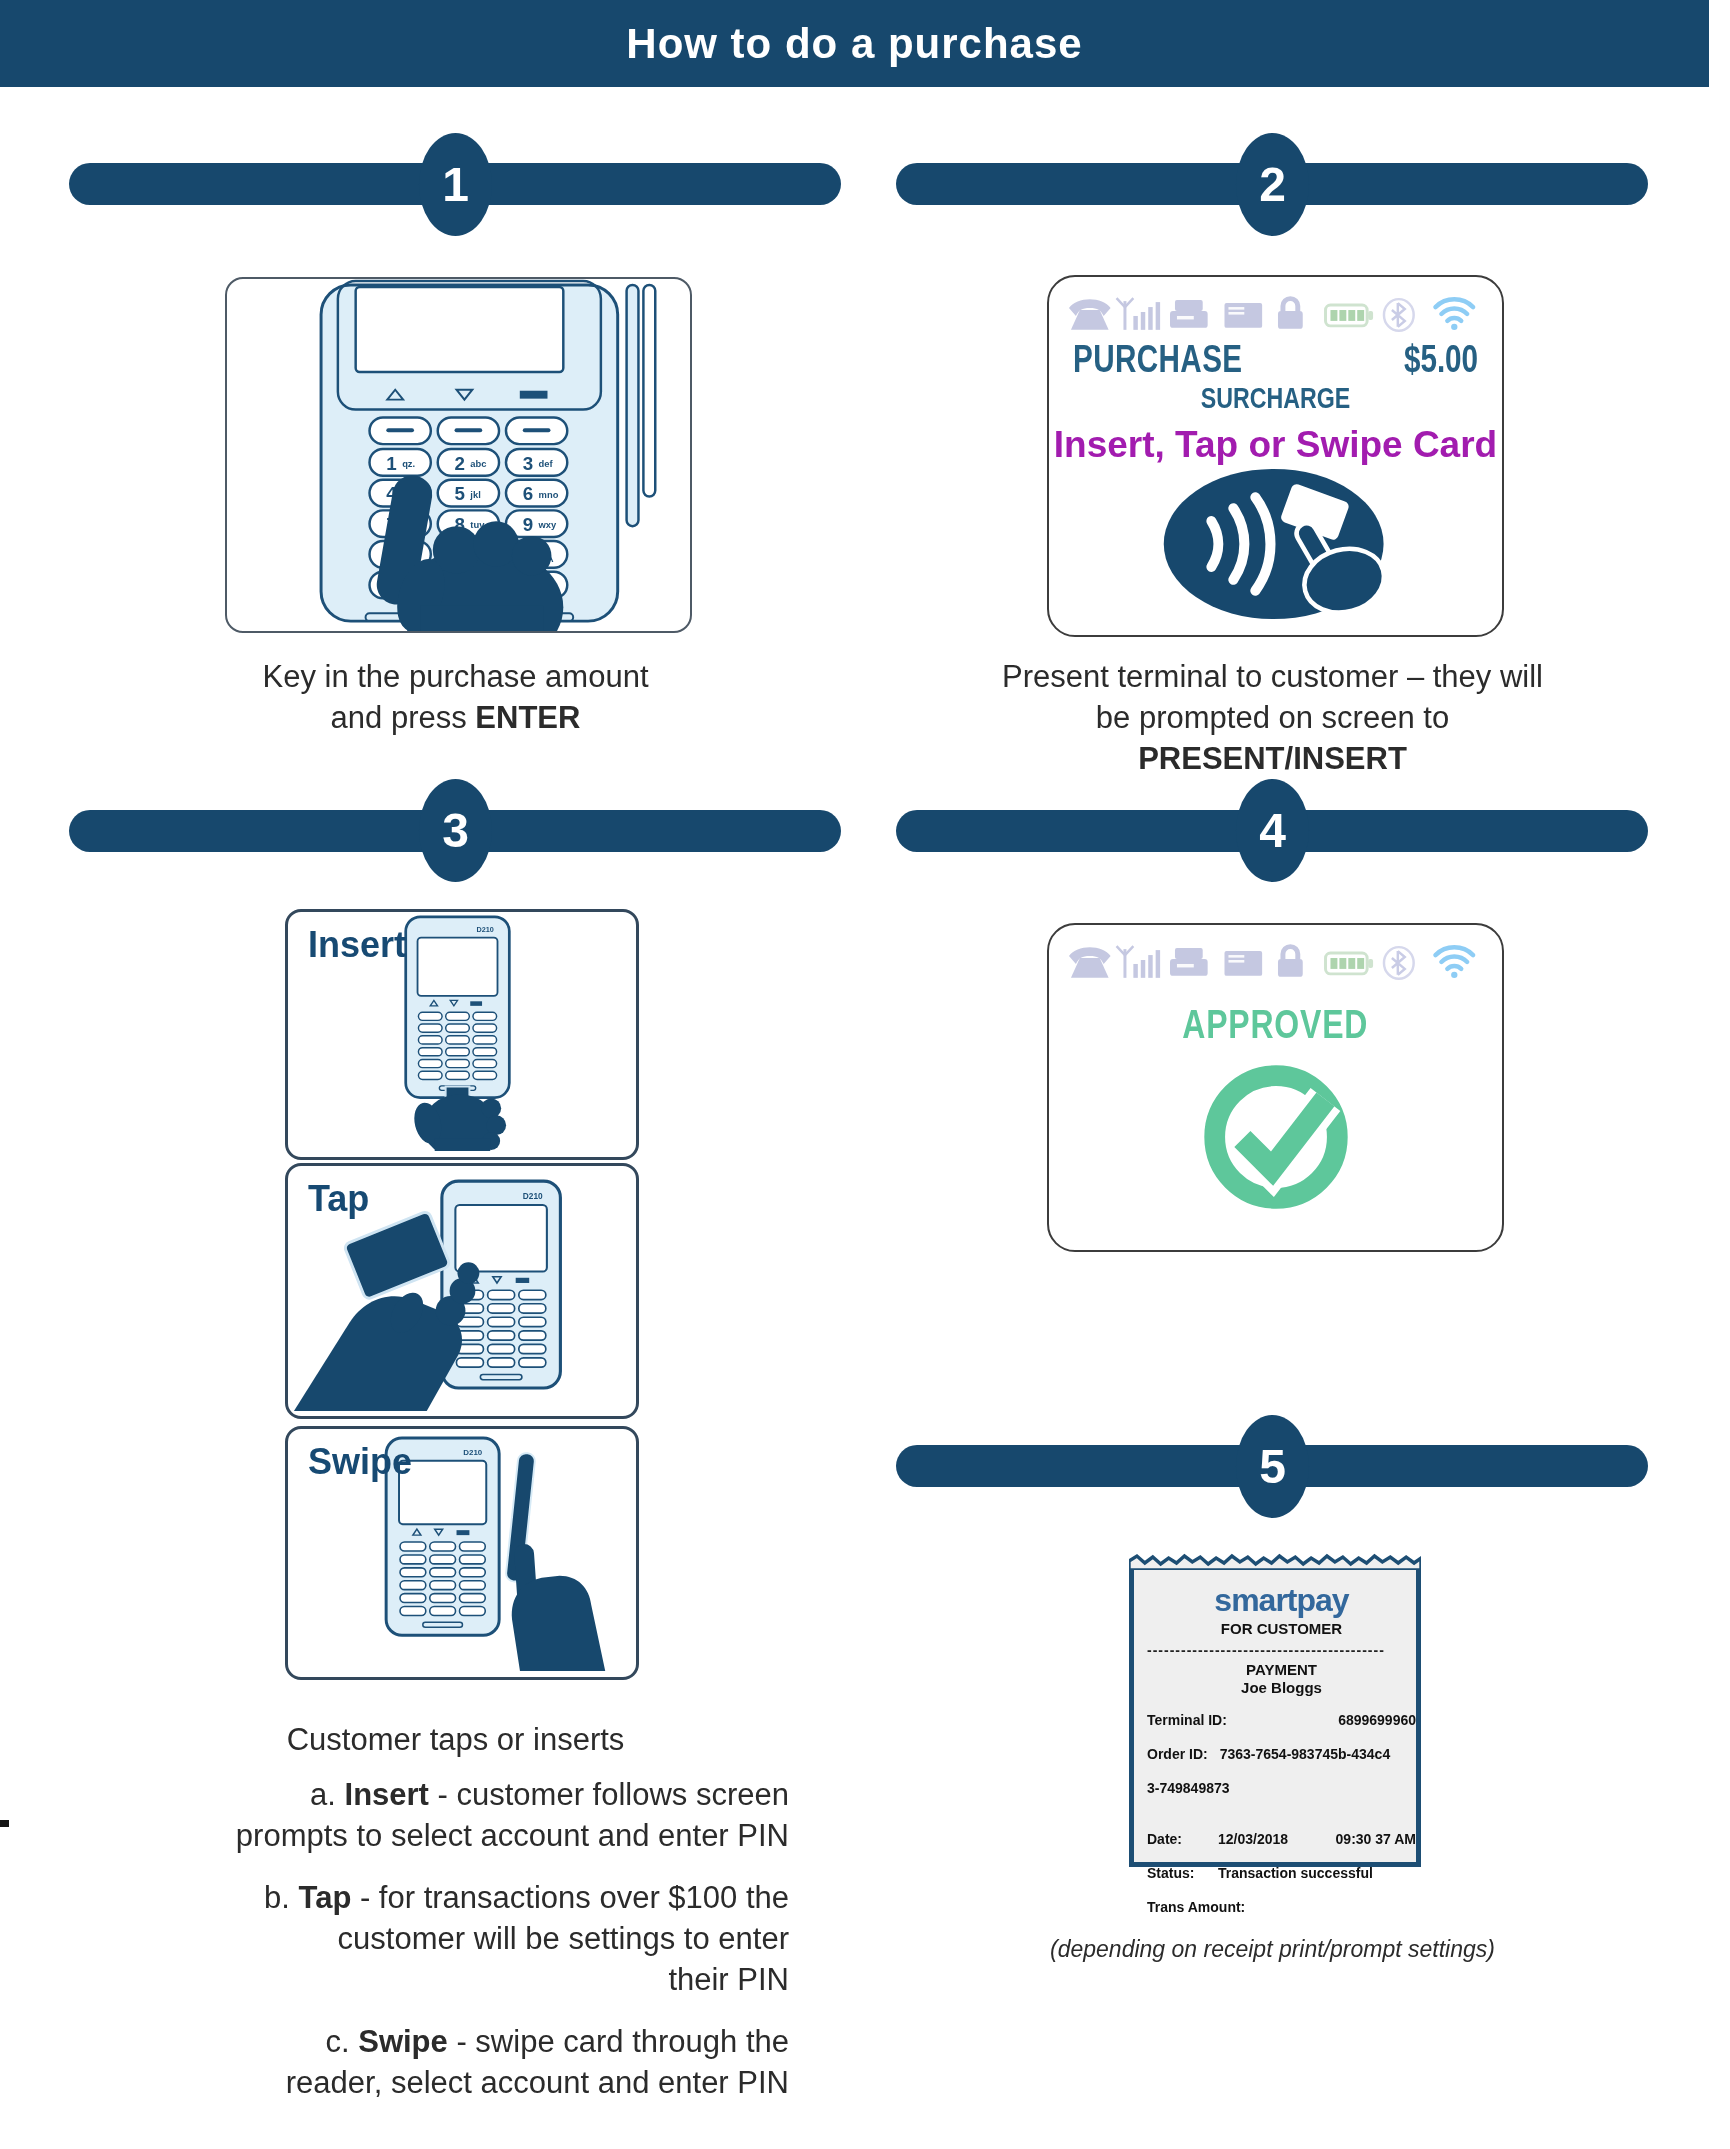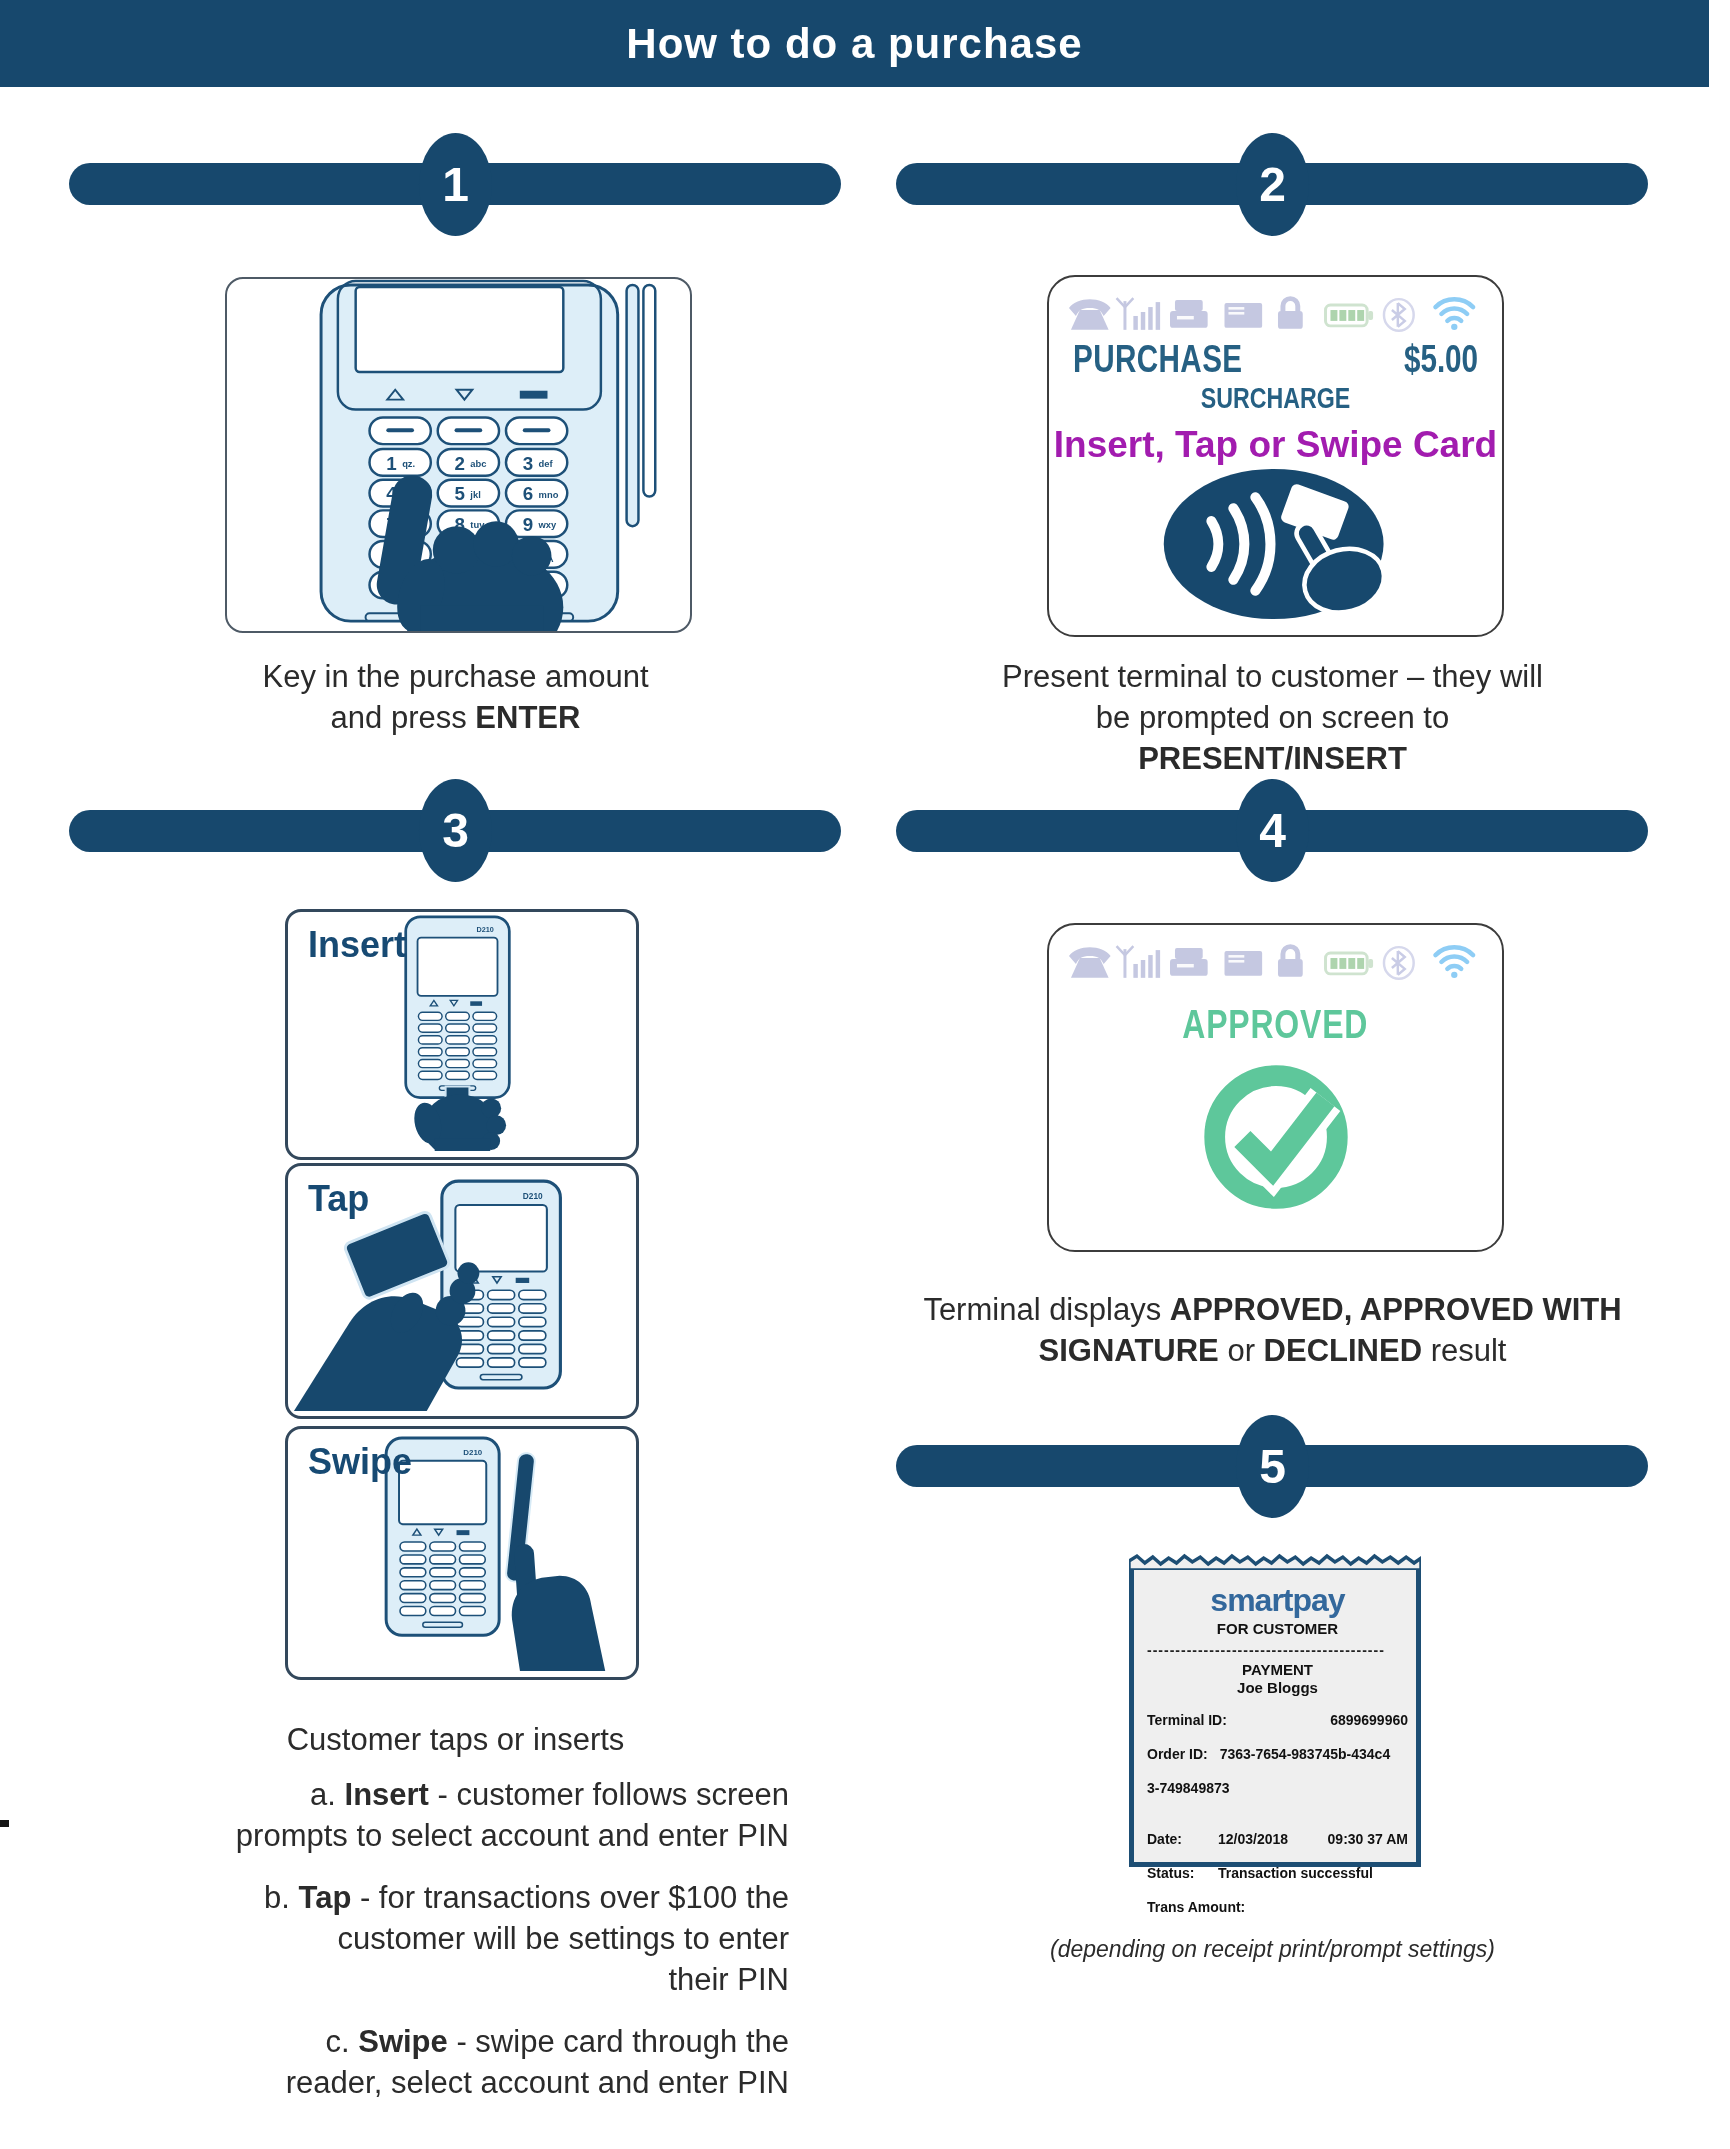--- a/index.html
+++ b/index.html
@@ -34,21 +34,21 @@
   .cap-note{font-size:23px;font-style:italic;}
   
   .panel{position:absolute;left:285px;width:348px;background:#fff;border:3px solid #33485c;
          border-radius:16px;overflow:hidden;}
   .panel-label{position:absolute;left:20px;top:12px;font-size:36px;font-weight:700;color:#174a73;z-index:2;}
   .items{position:absolute;left:149px;top:1774px;width:640px;font-size:31px;line-height:41px;text-align:right;}
   .items .item{margin-bottom:21px;}
   
   .receipt{position:absolute;left:1129px;top:1552px;width:292px;}
   .receipt-body{background:#efefef;border-left:5px solid #1d4e74;border-right:5px solid #1d4e74;
-                border-bottom:5px solid #1d4e74;padding:4px 8px 14px 13px;height:297px;box-sizing:border-box;}
+                border-bottom:5px solid #1d4e74;padding:4px 0 14px 13px;height:297px;box-sizing:border-box;}
   .r-logo{text-align:center;font-size:32px;font-weight:800;color:#33689c;letter-spacing:-1px;margin-top:8px;}
   .r-for{text-align:center;font-size:15px;font-weight:700;color:#111;margin-top:1px;}
   .r-dash{font-size:14px;font-weight:700;color:#222;white-space:nowrap;overflow:hidden;margin-top:5px;letter-spacing:1px;}
   .r-center{text-align:center;font-size:15px;font-weight:700;color:#111;margin-top:3px;}
   .r-row{display:flex;font-size:14px;font-weight:700;color:#111;margin-top:15px;line-height:19px;}
   .r-between{justify-content:space-between;}
   .r-gap{gap:12px;}
   .r-lab{width:71px;flex:none;}
   .r-auto{margin-left:auto;}
   .r-blank{height:17px;}
@@ -343,24 +343,20 @@
     <div class="scr-approved"><span>APPROVED</span></div>
     <div class="chk-wrap">
       <svg width="178" height="178" viewBox="0 0 180 180">
         <circle cx="90" cy="92" r="62" fill="none" stroke="#5ec79b" stroke-width="21"></circle>
         <path d="M56 94 L86 124 L140 54" fill="none" stroke="#fff" stroke-width="38"></path>
         <path d="M56 94 L86 124 L140 54" fill="none" stroke="#5ec79b" stroke-width="23"></path>
       </svg>
     </div>
   </div>
 
-  <div class="cap" style="left:921px;top:1289px;width:703px;">
-    <div><span>Terminal displays </span><span class="b">APPROVED</span><span class="b">, </span><span class="b">APPROVED WITH</span></div>
-    <div><span class="b">SIGNATURE</span><span> or </span><span class="b">DECLINED</span><span> result</span></div>
-  </div>
 
   <div class="receipt">
     <svg width="292" height="18" viewBox="0 0 295 18" style="display:block">
       <polygon points="0,18 0,9 8,4 16,11 24,5 32,12 40,6 48,11 56,4 64,10 72,5 80,12 88,6 96,11 104,4 112,10 120,5 128,12 136,6 144,11 152,4 160,10 168,5 176,12 184,6 192,11 200,4 208,10 216,5 224,12 232,6 240,11 248,4 256,10 264,5 272,11 280,5 288,11 295,6 295,18" fill="#efefef" stroke="#1d4e74" stroke-width="3.5"></polygon>
     </svg>
     <div class="receipt-body">
       <div class="r-logo">smartpay</div>
       <div class="r-for">FOR CUSTOMER</div>
       <div class="r-dash">------------------------------------------</div>
       <div class="r-center">PAYMENT</div>

